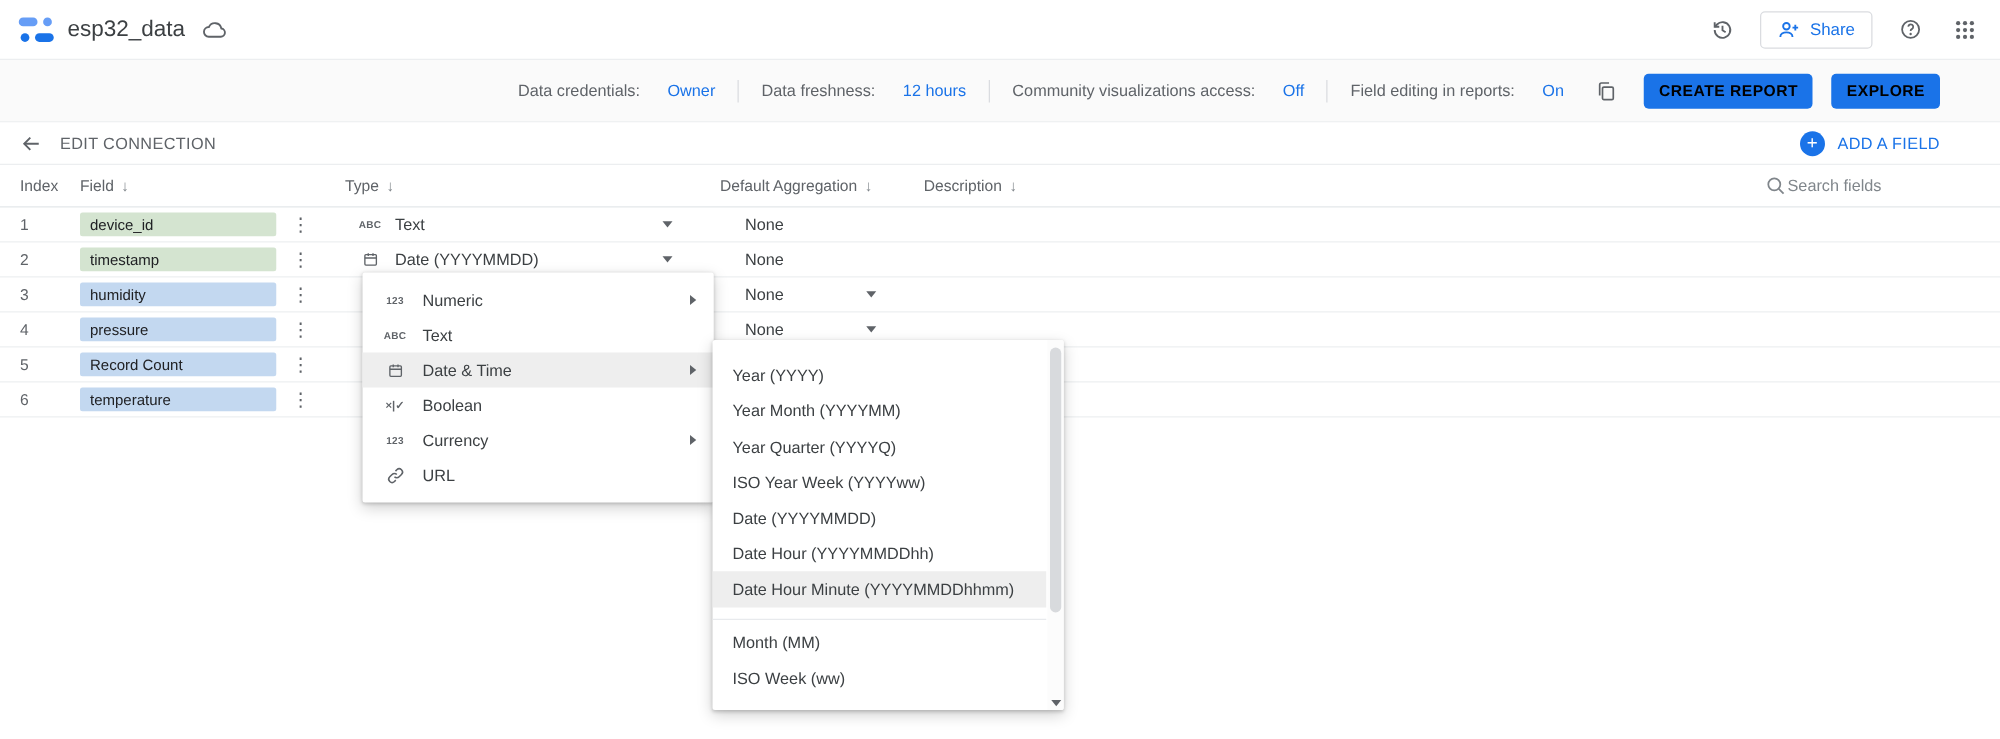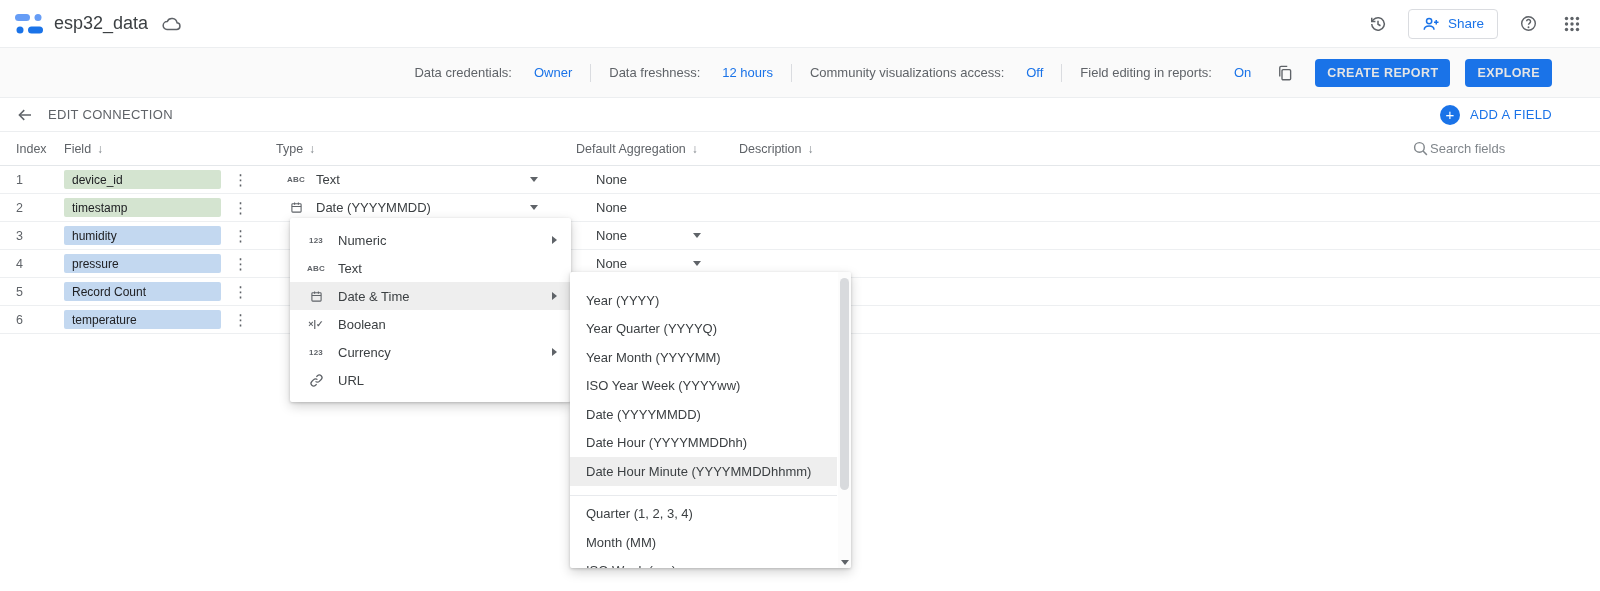--- a/index.html
+++ b/index.html
@@ -28,21 +28,21 @@
   .share-btn .sicon{display:flex;color:var(--accent)}
 
   
   .statusbar{height:50px;display:flex;align-items:center;justify-content:flex-end;padding-right:48px;
     background:#fafafa;border-bottom:1px solid #eceef0;font-size:13px}
   .status-item{display:flex;gap:22px;white-space:nowrap}
   .status-label{color:#5f6368}
   .status-value{color:var(--accent);cursor:pointer}
   .vsep{width:1px;height:18px;background:#dadce0;margin:0 18px}
   .copy-btn{margin:0 16px 0 20px}
-  .btn{height:28px;border:none;border-radius:4px;background:var(--accent);color:#e5e5e5;font-size:12.5px;font-weight:700;
+  .btn{height:28px;border:none;border-radius:4px;background:var(--accent);color:#000000;font-size:12.5px;font-weight:700;
     letter-spacing:.4px;padding:0 12px;cursor:pointer;font-family:inherit}
   .btn + .btn{margin-left:15px}
 
   
   .connbar{height:34px;display:flex;align-items:center;padding:0 48px 0 16px;border-bottom:1px solid #eceef0;background:#fff}
   .back{display:flex;cursor:pointer}
   .conn-label{margin-left:14px;font-size:13px;color:#5f6368;letter-spacing:.3px;cursor:pointer}
   .add-field{margin-left:auto;display:flex;align-items:center;gap:10px;color:var(--accent);font-size:13px;
     letter-spacing:.3px;cursor:pointer;font-weight:500}
   .plus-circle{width:20px;height:20px;border-radius:50%;background:var(--accent);color:#fff;display:flex;
@@ -380,28 +380,27 @@
           <path d="M13.5 10.5a4.2 4.2 0 0 0-6 0l-3 3a4.24 4.24 0 0 0 6 6l1.7-1.7"></path>
         </svg>
       </span>
       <span class="mlabel">URL</span>
     </div>
   </div>
 
 <div class="menu date-submenu">
   <div>
       <div class="menu-item">Year (YYYY)</div>
+      <div class="menu-item">Year Month (YYYYMM)</div>
       <div class="menu-item">Year Quarter (YYYYQ)</div>
-      <div class="menu-item">Year Month (YYYYMM)</div>
       <div class="menu-item">ISO Year Week (YYYYww)</div>
       <div class="menu-item">Date (YYYYMMDD)</div>
       <div class="menu-item">Date Hour (YYYYMMDDhh)</div>
       <div class="menu-item highlighted">Date Hour Minute (YYYYMMDDhhmm)</div>
       <div class="menu-sep"></div>
-      <div class="menu-item">Quarter (1, 2, 3, 4)</div>
       <div class="menu-item">Month (MM)</div>
       <div class="menu-item">ISO Week (ww)</div>
     </div>
   <div class="scrollbar">
     <div class="scroll-thumb"></div>
     <div class="scroll-down"></div>
   </div>
 </div>
 
 </body></html>

